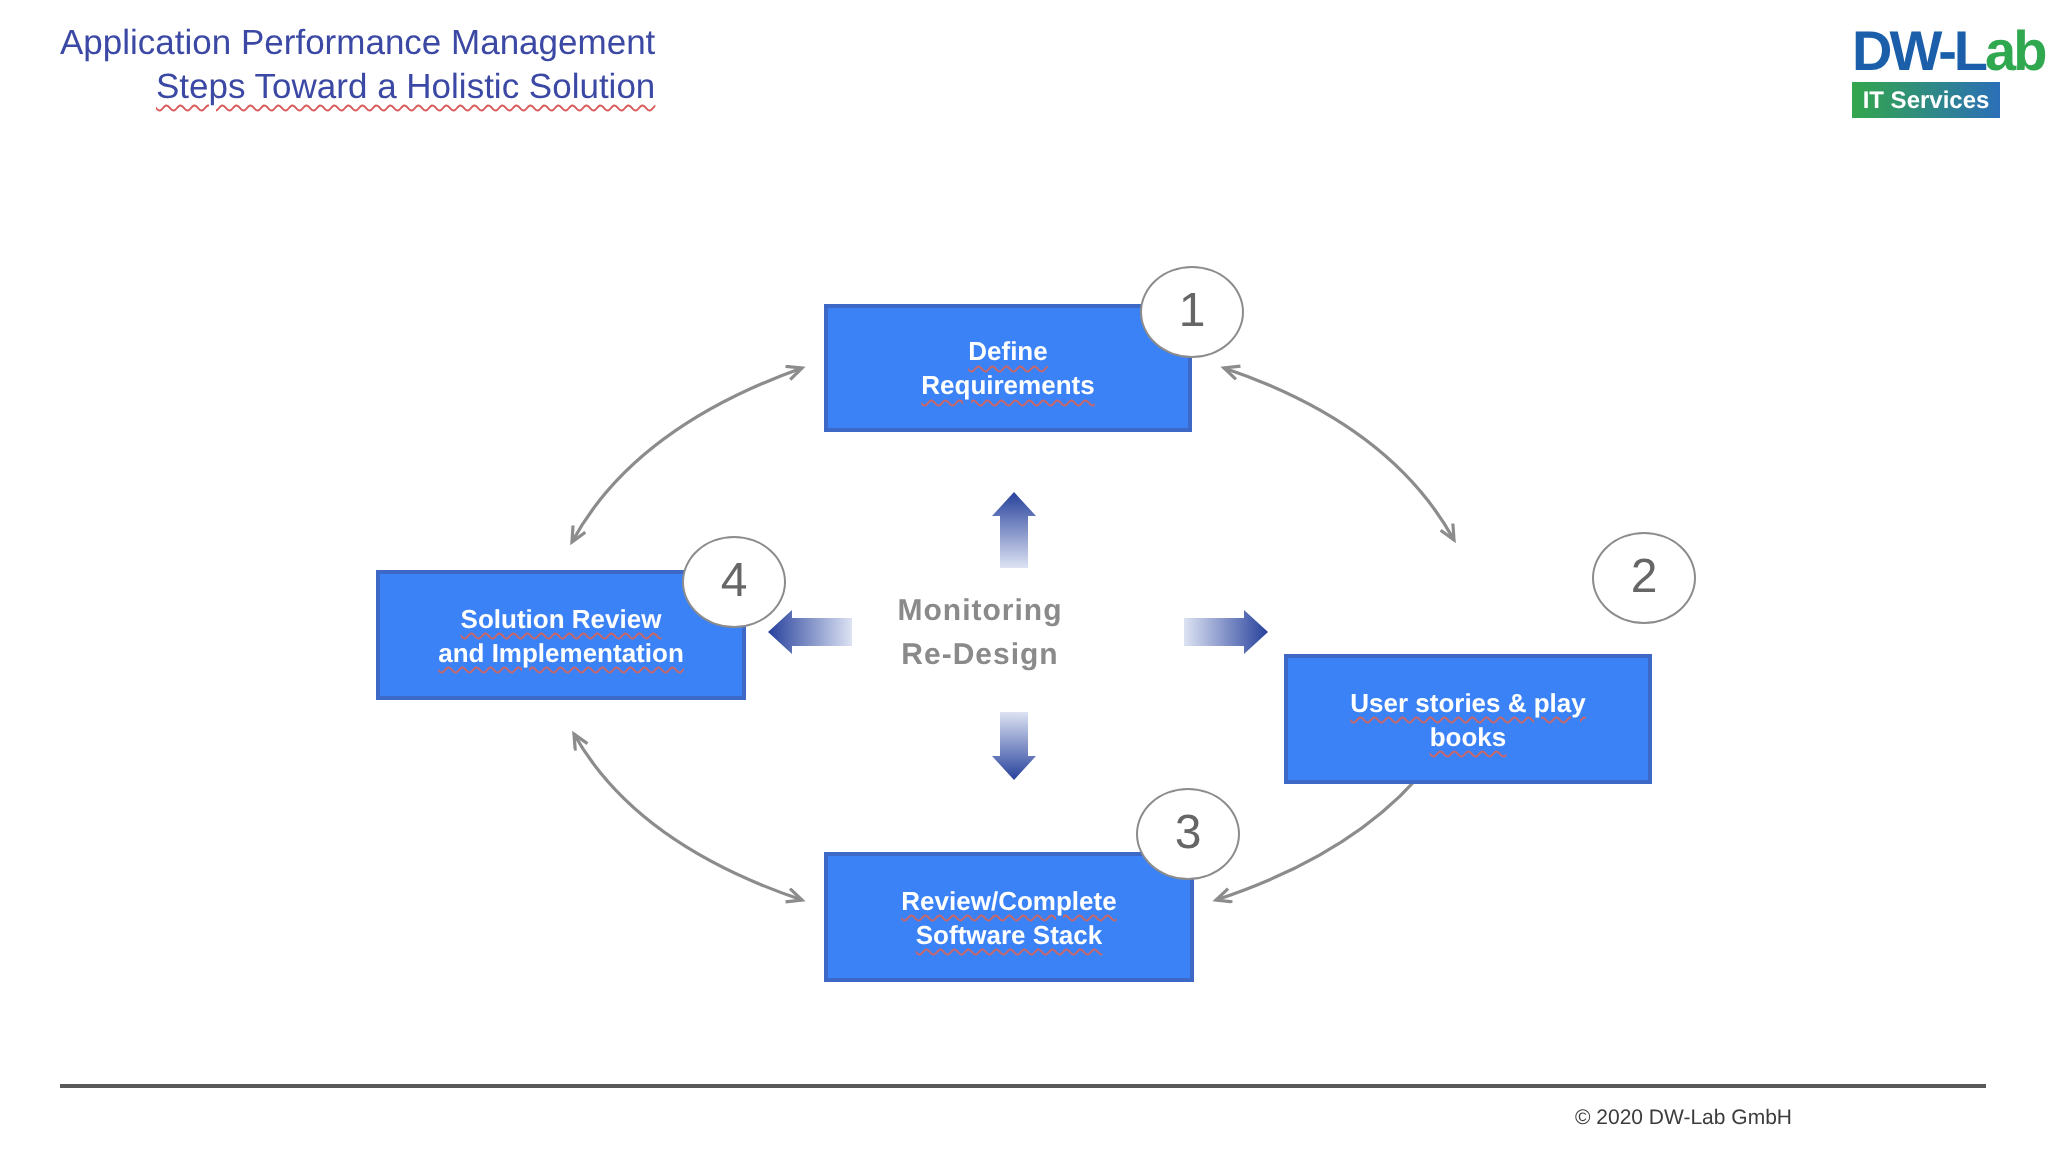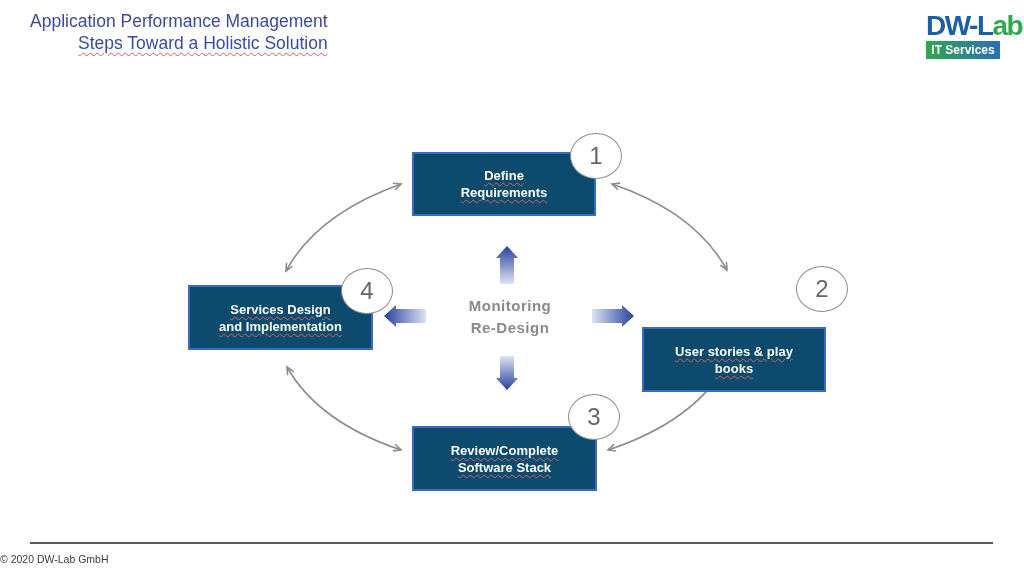--- a/index.html
+++ b/index.html
@@ -16,21 +16,21 @@
   .logo-name{font-size:28px;font-weight:bold;letter-spacing:-1.5px;line-height:26px;white-space:nowrap;}
   .logo-name .lb{color:#1B5FAA;}
   .logo-name .lg{color:#2FA84F;}
   .logo-bar{
     margin-top:2px;height:18px;width:74px;
     background:linear-gradient(90deg,#33A64C 0%,#2B6FB8 100%);
     color:#ffffff;font-size:12px;font-weight:bold;line-height:18px;text-align:center;
   }
   
   .box{
-    position:absolute;background:#0c4a6e;border:2px solid #3E68C6;box-sizing:border-box;
+    position:absolute;background:#3b82f6;border:2px solid #3E68C6;box-sizing:border-box;
     display:flex;flex-direction:column;align-items:center;justify-content:center;
     color:#ffffff;font-weight:bold;font-size:13px;line-height:17px;text-align:center;
   }
   .box .bl{ text-decoration:underline wavy #C66; text-decoration-thickness:1px; text-underline-offset:2px;}
   .box-top{left:412px;top:152px;width:184px;height:64px;}
   .box-right{left:642px;top:285px;width:184px;height:65px;margin-top:42px;}
   .box-bottom{left:412px;top:415px;width:185px;height:65px;margin-top:11px;}
   .box-left{left:188px;top:285px;width:185px;height:65px;}
   
   .numcircle{
@@ -38,28 +38,28 @@
     background:#ffffff;border:1.5px solid #8C8C8C;box-sizing:border-box;
     display:flex;align-items:center;justify-content:center;
     color:#666666;font-size:24px;line-height:1;
   }
   .nc1{left:570px;top:133px;}
   .nc2{left:796px;top:266px;}
   .nc3{left:568px;top:394px;}
   .nc4{left:341px;top:268px;}
   
   .center-label{
-    position:absolute;left:430px;top:295px;width:160px;text-align:center;
+    position:absolute;left:410px;top:295px;width:160px;text-align:center;
     color:#8A8A8A;font-weight:bold;font-size:15px;line-height:22px;letter-spacing:0.5px;
   }
   
   .overlay{position:absolute;left:0;top:0;pointer-events:none;}
   
   .footer-line{position:absolute;left:30px;top:542px;width:963px;border-top:2px solid #595959;}
-  .footer-text{position:absolute;left:0;top:553px;width:896px;text-align:left;
+  .footer-text{position:absolute;left:0;top:553px;width:896px;text-align:right;
     font-size:10.5px;color:#3C3C3C;}
 </style>
 </head>
 <body>
 
 <div class="title-block">
   <div class="title-line">Application Performance Management</div>
   <div class="title-line sq">Steps Toward a Holistic Solution</div>
 </div>
 
@@ -115,21 +115,21 @@
 </div>
 <div class="box box-right">
   <div class="bl">User stories &amp; play</div>
   <div class="bl">books</div>
 </div>
 <div class="box box-bottom">
   <div class="bl">Review/Complete</div>
   <div class="bl">Software Stack</div>
 </div>
 <div class="box box-left">
-  <div class="bl">Services Design</div>
+  <div class="bl">Solution Review</div>
   <div class="bl">and Implementation</div>
 </div>
 
 <div class="numcircle nc1">
   <span>1</span>
 </div>
 <div class="numcircle nc2">
   <span>2</span>
 </div>
 <div class="numcircle nc3">

